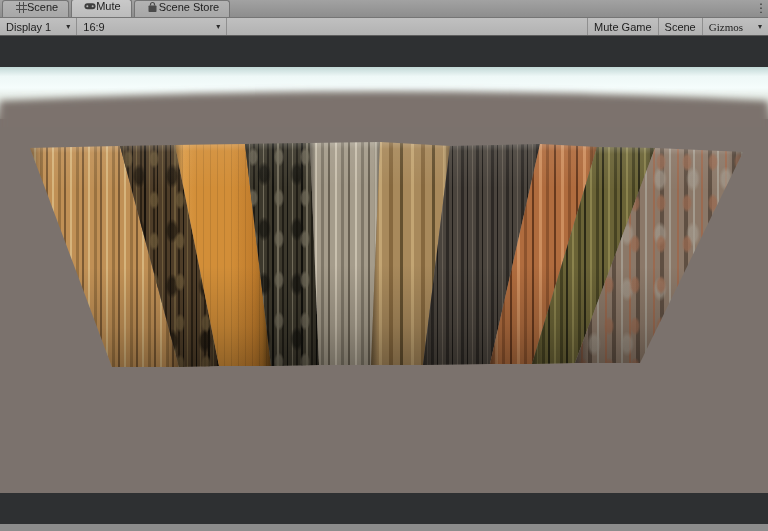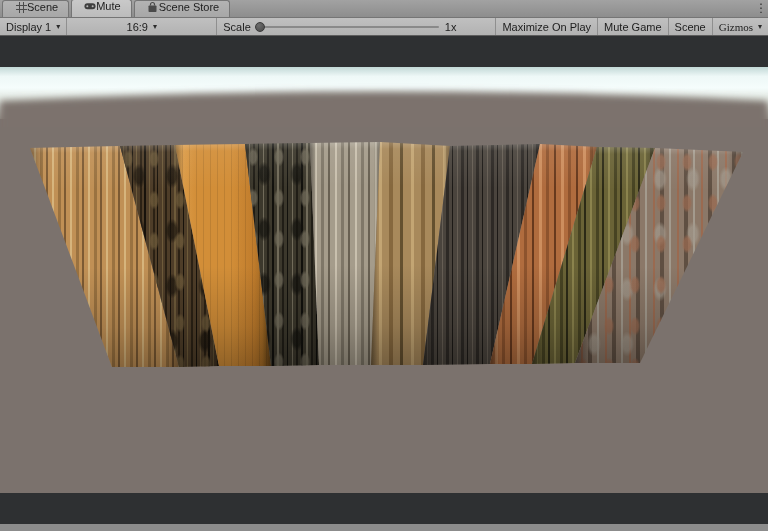--- a/index.html
+++ b/index.html
@@ -18,25 +18,25 @@
   .tab.active{background:linear-gradient(180deg,#c9c9c9,var(--tab-active,#bcbcbc));height:18px;
        position:relative;z-index:2;}
   .ticon{display:inline-flex;width:12px;height:12px;align-items:center;justify-content:center;}
   .tabfill{flex:1;}
   .kebab{width:14px;height:16px;text-align:center;font-size:12px;line-height:15px;color:#2e2e2e;cursor:pointer;}
   
   .toolbar{position:absolute;left:0;top:18px;width:768px;height:18px;
            background:linear-gradient(180deg,#c0c0c0,var(--toolbar-bg,#b2b2b2));
            border-bottom:1px solid #5d5d5d;box-sizing:border-box;
            display:flex;align-items:center;}
-  .tbtn{height:100%;display:flex;align-items:center;gap:3px;padding:8px 6px;
+  .tbtn{height:100%;display:flex;align-items:center;gap:13px;padding:8px 6px;
         border-right:1px solid #8f8f8f;box-sizing:border-box;white-space:nowrap;cursor:pointer;}
   .tbtn.noline{border-right:none;font-family:Liberation Serif, serif;}
   .arrow{font-size:8px;color:#2b2b2b;margin-left:2px;}
-  .ddwide{width:150px;justify-content:center;}
+  .ddwide{width:150px;justify-content:space-between;}
   .scalebox{display:flex;align-items:center;height:100%;padding:0 6px;gap:6px;border-right:none;}
   .track{position:relative;width:182px;height:2px;background:#898989;border-radius:1px;}
   .knob{position:absolute;left:-2px;top:-4px;width:10px;height:10px;border-radius:50%;
         background:radial-gradient(circle at 35% 30%,#6e6e6e,#474747);border:1px solid #3a3a3a;
         box-sizing:border-box;cursor:pointer;}
   .rightgroup{margin-left:auto;display:flex;height:100%;}
   .rightgroup .tbtn{border-right:none;border-left:1px solid #8f8f8f;}
   
   .viewport{position:absolute;left:0;top:36px;width:768px;height:495px;background:var(--letterbox,#2e3032);}
   .lb{position:absolute;left:0;width:768px;background:var(--letterbox,#2e3032);}
@@ -87,31 +87,21 @@
 
   <div class="toolbar">
     <div class="tbtn">
       <span>Display 1</span>
       <span class="arrow">▾</span>
     </div>
     <div class="tbtn ddwide">
       <span>16:9</span>
       <span class="arrow">▾</span>
     </div>
-    <div class="scalebox">
-      <span>Scale</span>
-      <span class="track">
-        <span class="knob"></span>
-      </span>
-      <span>1x</span>
-    </div>
     <div class="rightgroup">
-      <div class="tbtn">
-        <span>Maximize On Play</span>
-      </div>
       <div class="tbtn">
         <span>Mute Game</span>
       </div>
       <div class="tbtn">
         <span>Scene</span>
       </div>
       <div class="tbtn noline">
         <span>Gizmos</span>
         <span class="arrow">▾</span>
       </div>

